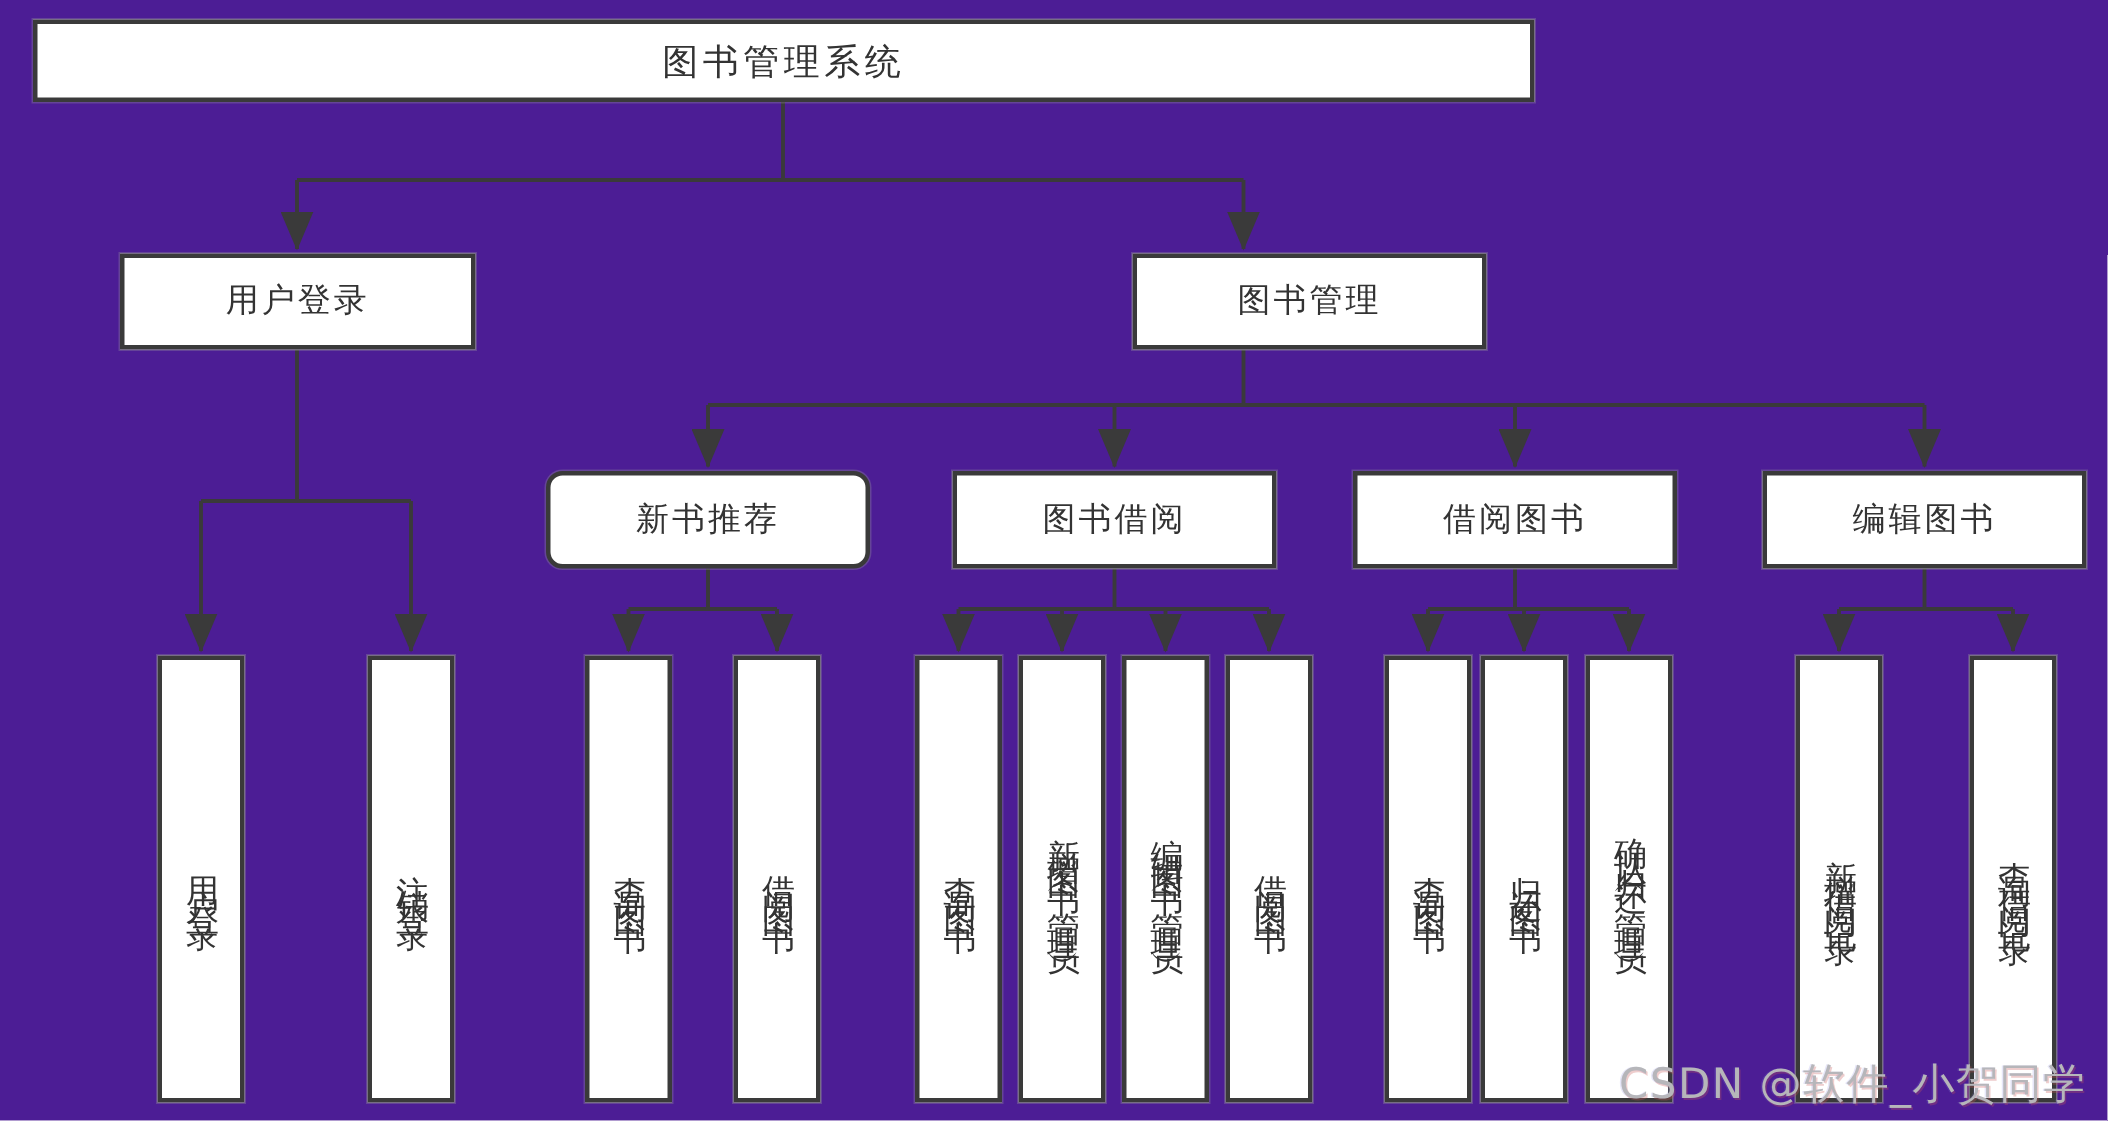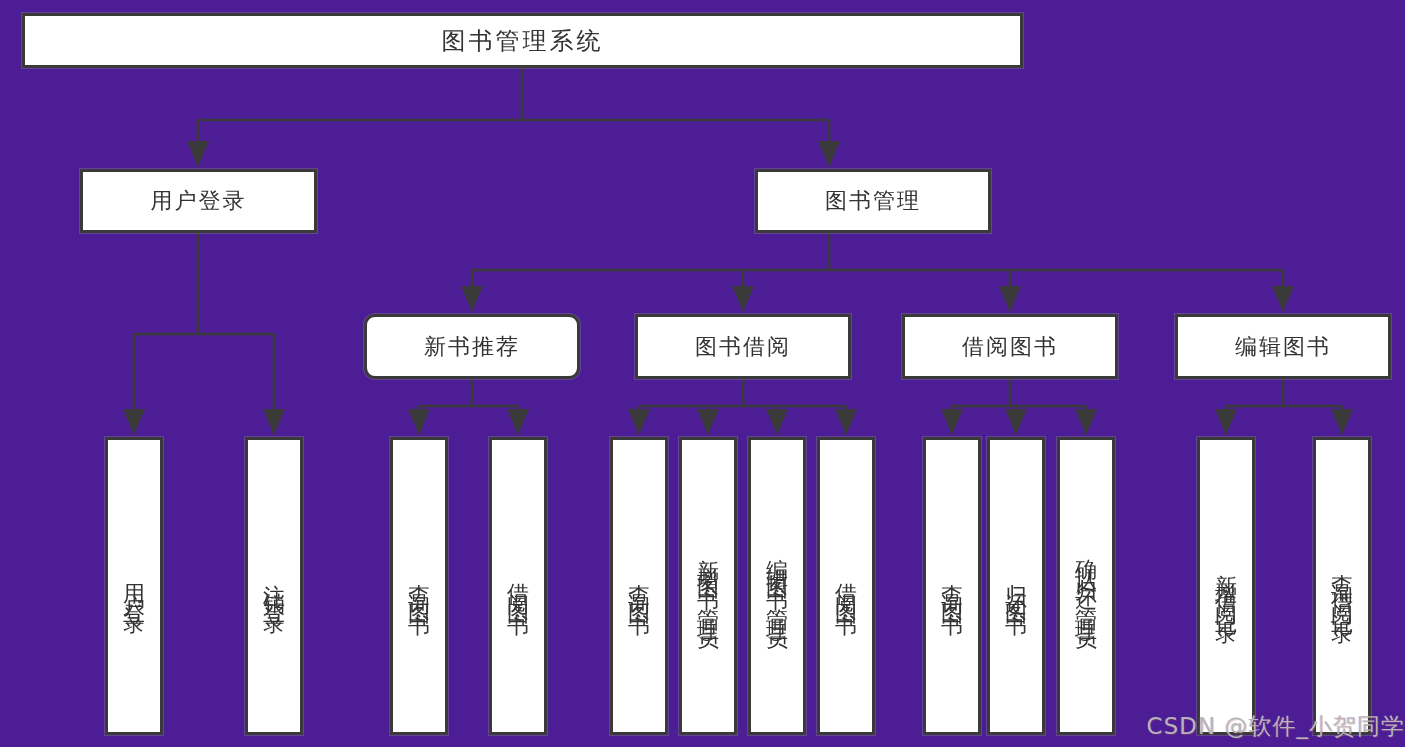--- a/index.html
+++ b/index.html
@@ -53,24 +53,24 @@
   .leaf { top: 437px; width: 58px; height: 298px; }
   .n-ul1 { left: 105px; }  .n-ul2 { left: 245px; }
   .n-nbr1 { left: 390px; } .n-nbr2 { left: 489px; }
   .n-bb1 { left: 610px; }  .n-bb2 { left: 679px; }
   .n-bb3 { left: 748px; }  .n-bb4 { left: 817px; }
   .n-cb1 { left: 923px; }  .n-cb2 { left: 987px; }
   .n-cb3 { left: 1057px; }
   .n-br1 { left: 1197px; } .n-br2 { left: 1313px; }
   .watermark {
     position: absolute;
-    right: 0;
+    right: 14px;
     bottom: 5px;
     z-index: 3;
-    font-size: 23px;
+    font-size: 28px;
     letter-spacing: 1px;
     color: #b6b6ba;
     text-shadow: 1px 1px 0 rgba(198,88,88,0.30), -1px 0 0 rgba(130,130,220,0.20);
     white-space: nowrap;
   }
 </style>
 </head>
 <body>
 
 <div class="stage">

